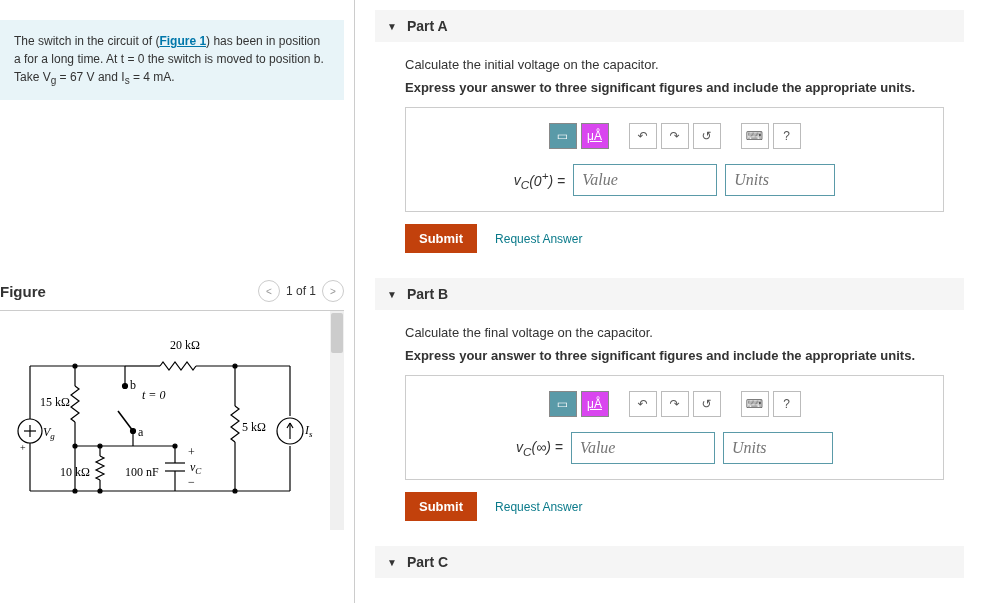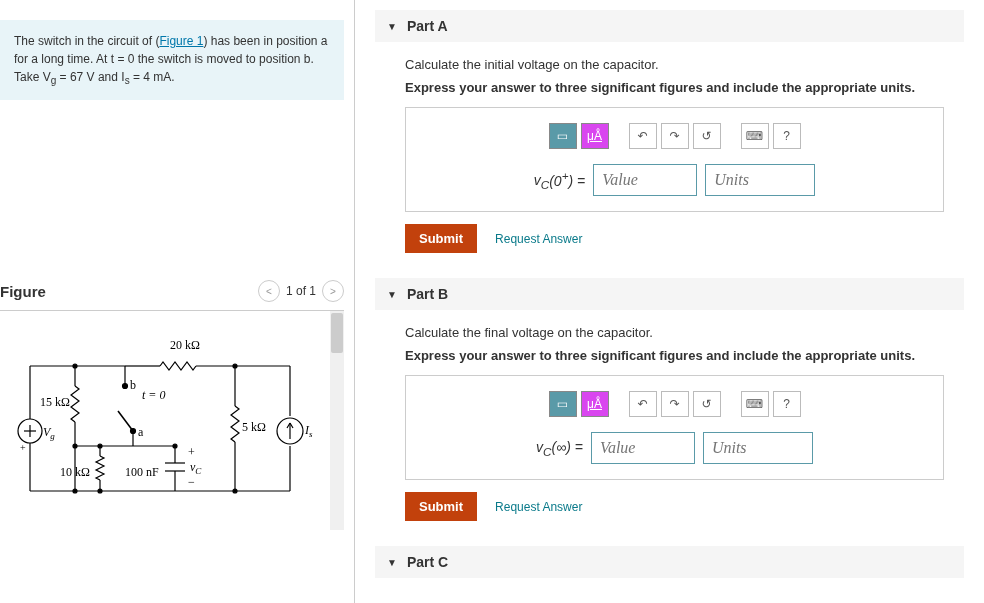--- a/index.html
+++ b/index.html
@@ -1,21 +1,21 @@
 <!DOCTYPE html>
 <html><head>
 <meta charset="utf-8">
 <style>
 * { box-sizing: border-box; margin: 0; padding: 0; }
 body { font-family: Arial, sans-serif; font-size: 13px; color: #333; background: #fff; width: 984px; height: 603px; overflow: hidden; }
 .container { display: flex; height: 100%; }
 .left-panel { width: 355px; padding: 10px 10px 10px 0; border-right: 1px solid #ccc; }
 .right-panel { flex: 1; padding: 10px 20px; overflow-y: auto; }
 .problem-box { background: #e8f4f8; padding: 12px 14px; margin: 10px 0 20px 0; font-size: 12px; line-height: 1.5; }
-.problem-box a { color: #0077aa; text-decoration: underline; }
+.problem-box a { color: #0077aa; text-decoration: underline; font-weight: bold; }
 .figure-header { display: flex; justify-content: space-between; align-items: center; margin-top: 180px; padding-bottom: 8px; }
 .figure-title { font-weight: bold; font-size: 15px; }
 .figure-nav { display: flex; align-items: center; gap: 6px; font-size: 12px; }
 .nav-btn { width: 22px; height: 22px; border: 1px solid #ccc; border-radius: 50%; background: #fff; display: flex; align-items: center; justify-content: center; cursor: pointer; color: #999; font-size: 10px; }
 .figure-area { border-top: 1px solid #ccc; padding-top: 20px; position: relative; height: 220px; }
 .scrollbar-track { position: absolute; right: 0; top: 0; width: 14px; height: 100%; background: #f0f0f0; }
 .scrollbar-thumb { position: absolute; right: 1px; top: 2px; width: 12px; height: 40px; background: #ccc; border-radius: 2px; }
 .circuit-svg { margin-left: 10px; }
 .part-header { display: flex; align-items: center; gap: 10px; background: #f5f5f5; padding: 8px 12px; margin-bottom: 15px; cursor: pointer; }
 .part-header .caret { font-size: 10px; }
@@ -24,21 +24,21 @@
 .part-body p { margin-bottom: 8px; font-size: 13px; }
 .bold-instr { font-weight: bold; }
 .answer-box { border: 1px solid #ccc; padding: 15px; margin-top: 12px; margin-bottom: 12px; min-height: 95px; position: relative; }
 .toolbar { display: flex; align-items: center; justify-content: center; gap: 4px; margin-bottom: 15px; }
 .tool-btn { width: 28px; height: 26px; border: 1px solid #888; display: flex; align-items: center; justify-content: center; font-size: 12px; cursor: pointer; background: #5a9aa8; color: #fff; }
 .tool-btn.ua { background: #d946ef; text-decoration: underline; }
 .tool-btn.plain { background: #fff; color: #555; border-color: #bbb; }
 .tool-spacer { width: 12px; }
 .answer-row { display: flex; align-items: center; justify-content: center; gap: 8px; }
 .answer-label { font-style: italic; font-size: 14px; }
-.answer-input { width: 104px; height: 32px; border: 1px solid #5a9aa8; padding: 4px 8px; font-style: italic; color: #999; font-size: 16px; font-family: serif; }
+.answer-input { width: 144px; height: 32px; border: 1px solid #5a9aa8; padding: 4px 8px; font-style: italic; color: #999; font-size: 16px; font-family: serif; }
 .units-input { width: 110px; }
 .button-row { display: flex; align-items: center; gap: 18px; }
 .submit-btn { background: #c2410c; color: #fff; border: none; padding: 7px 14px; font-size: 13px; font-weight: bold; cursor: pointer; }
 .request-link { color: #0a7a8a; font-size: 12px; cursor: pointer; }
 </style>
 </head>
 <body>
 
 <div class="container">
   <div class="left-panel">

